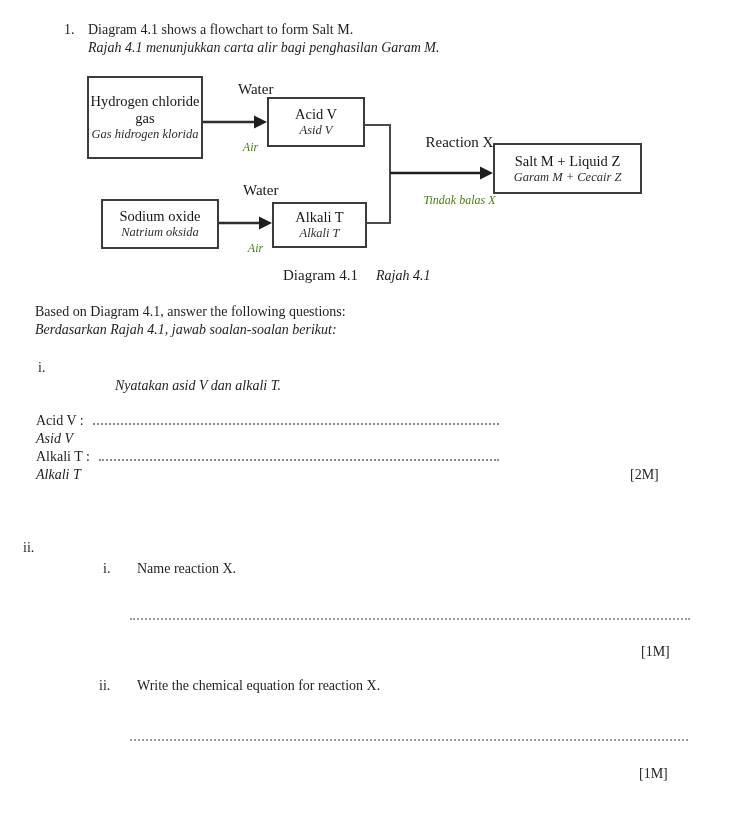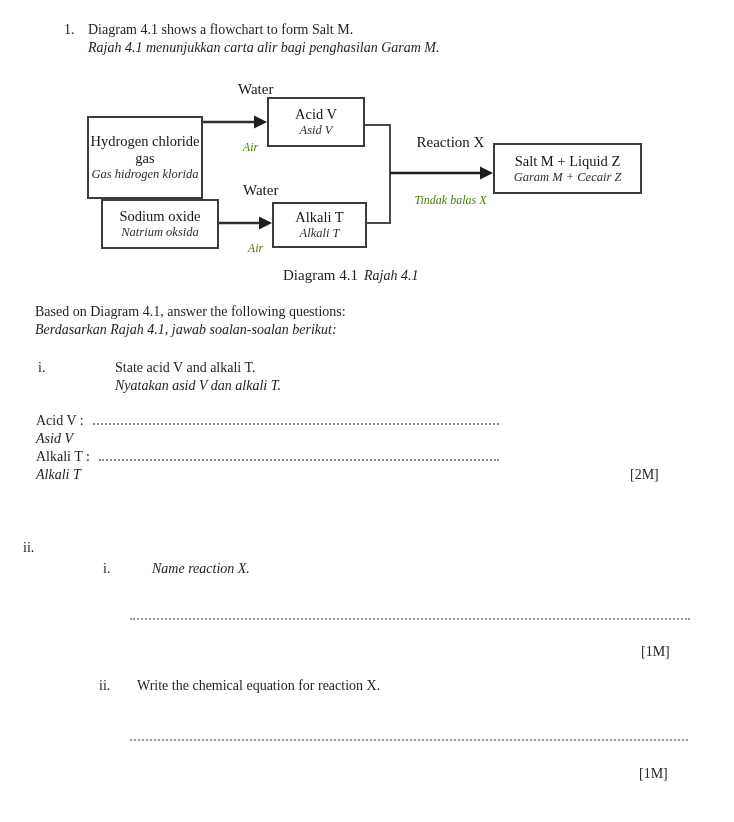--- a/index.html
+++ b/index.html
@@ -30,21 +30,21 @@
     justify-content: center;
     text-align: center;
   }
   .fbox .en { font-size: 14.5px; line-height: 17px; color: #161616; }
   .fbox .ms { font-size: 12.5px; line-height: 15px; font-style: italic; color: #2e2e2e; }
   .flabel { position: absolute; text-align: center; padding-left: 35px; }
   .flabel .en { font-size: 15px; line-height: 17px; color: #161616; }
   .flabel .ms { font-size: 12px; line-height: 15px; font-style: italic; color: #4d7c0f; margin-top: 42px; }
 
   .caption { left: 283px; top: 267px; font-size: 15px; }
-  .caption .ms { font-size: 14px; margin-left: 6px; }
+  .caption .ms { font-size: 14px; margin-left: 18px; }
 
   .dotline {
     display: inline-block;
     border-bottom: 2px dotted #8a8a8a;
     height: 13px;
     vertical-align: baseline;
   }
   .ansline {
     position: absolute;
     border-bottom: 2px dotted #9a9a9a;
@@ -69,21 +69,21 @@
 
       <line x1="123" y1="153" x2="181" y2="153" stroke="#2e2e2e" stroke-width="2.5"></line>
       <polygon points="192,153 179,146.5 179,159.5" fill="#1e1e1e"></polygon>
 
       <polyline points="285,55 310,55 310,153 287,153" fill="none" stroke="#4a4a4a" stroke-width="2"></polyline>
 
       <line x1="310" y1="103" x2="402" y2="103" stroke="#1e1e1e" stroke-width="2.5"></line>
       <polygon points="413,103 400,96.5 400,109.5" fill="#1e1e1e"></polygon>
     </svg>
 
-    <div class="fbox" style="left:7px; top:6px; width:116px; height:83px;margin-top:40px;">
+    <div class="fbox" style="left:7px; top:6px; width:116px; height:83px;">
       <div class="en">Hydrogen chloride gas</div>
       <div class="ms">Gas hidrogen klorida</div>
     </div>
 
     <div class="fbox" style="left:187px; top:27px; width:98px; height:50px;">
       <div class="en">Acid V</div>
       <div class="ms">Asid V</div>
     </div>
 
     <div class="fbox" style="left:5px; top:129px; width:118px; height:50px;margin-left:16px;">
@@ -104,53 +104,52 @@
     <div class="flabel" style="left:123px; top:11px; width:60px;">
       <div class="en">Water</div>
       <div class="ms">Air</div>
     </div>
 
     <div class="flabel" style="left:128px; top:112px; width:60px;">
       <div class="en">Water</div>
       <div class="ms">Air</div>
     </div>
 
-    <div class="flabel" style="left:298px; top:64px; width:110px;">
+    <div class="flabel" style="left:307px; top:64px; width:110px;">
       <div class="en">Reaction X</div>
       <div class="ms">Tindak balas X</div>
     </div>
   </div>
 
   <div class="abs caption">
     <span>Diagram 4.1</span><span class="ms it">Rajah 4.1</span>
   </div>
 
   <div class="abs t14" style="left:35px; top:303px;">Based on Diagram 4.1, answer the following questions:</div>
   <div class="abs t14 it" style="left:35px; top:321px;">Berdasarkan Rajah 4.1, jawab soalan-soalan berikut:</div>
 
   <div class="abs t14" style="left:38px; top:359px;">i.</div>
-  <div class="abs t14" style="left:115px; top:359px;">State acid V and alkali T.</div>
   <div class="abs t14 it" style="left:115px; top:377px;">Nyatakan asid V dan alkali T.</div>
 
   <div class="abs t14" style="left:36px; top:412px;">
     <span>Acid V :</span>
     <span class="dotline" style="width:406px; margin-left:6px;"></span>
   </div>
   <div class="abs t14 it" style="left:36px; top:430px;">Asid V</div>
   <div class="abs t14" style="left:36px; top:448px;">
     <span>Alkali T :</span>
     <span class="dotline" style="width:400px; margin-left:6px;"></span>
   </div>
   <div class="abs t14 it" style="left:36px; top:466px;">Alkali T</div>
   <div class="abs marks" style="left:630px; top:467px;">[2M]</div>
 
   <div class="abs t14" style="left:23px; top:539px;">ii.</div>
 
   <div class="abs t14" style="left:103px; top:560px;">i.</div>
-  <div class="abs t14" style="left:152px; top:560px;font-style:italic;">Name reaction X.</div>
+  <div class="abs t14" style="left:137px; top:560px;">Name reaction X.</div>
 
   <div class="ansline" style="left:130px; top:612px; width:560px;"></div>
   <div class="abs marks" style="left:641px; top:644px;">[1M]</div>
 
   <div class="abs t14" style="left:99px; top:677px;">ii.</div>
   <div class="abs t14" style="left:137px; top:677px;">Write the chemical equation for reaction X.</div>
 
   <div class="ansline" style="left:130px; top:733px; width:558px;"></div>
   <div class="abs marks" style="left:639px; top:766px;">[1M]</div>
 

